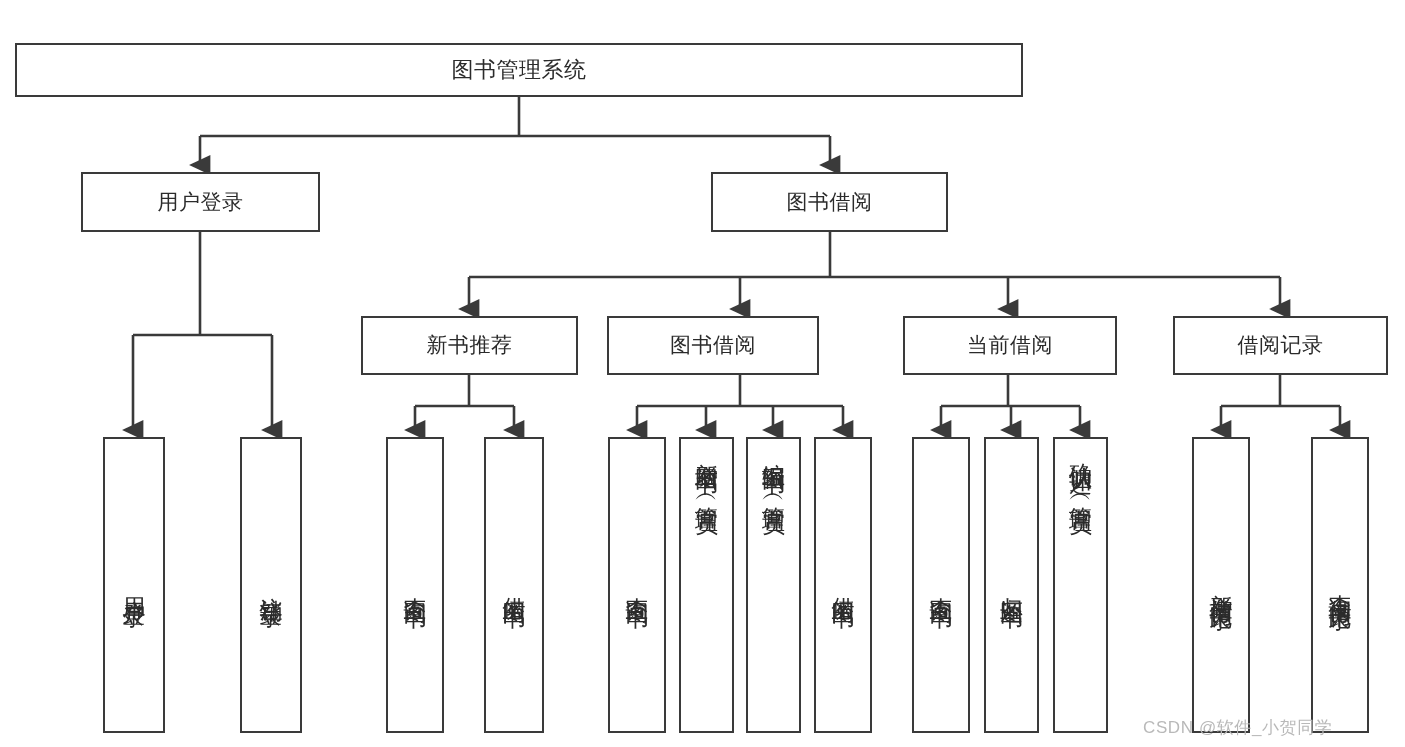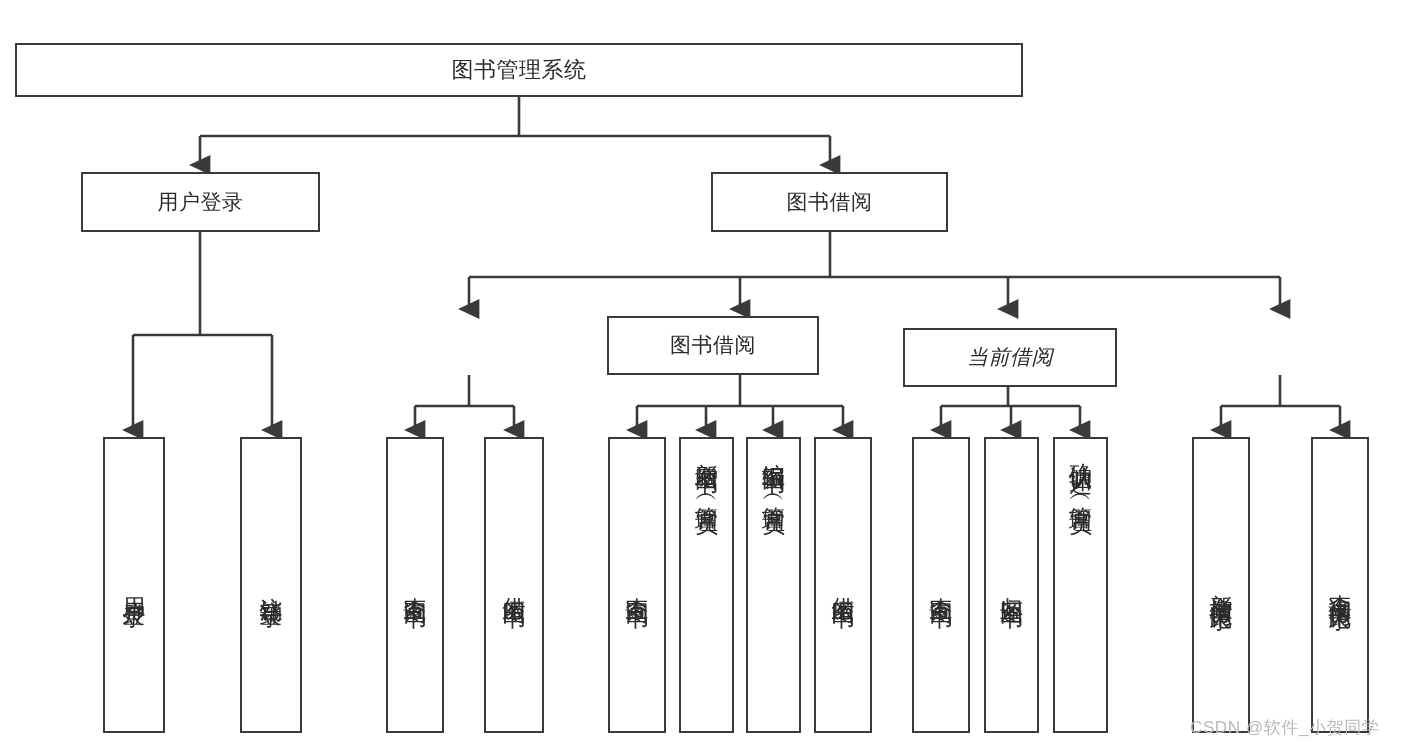--- a/index.html
+++ b/index.html
@@ -139,25 +139,31 @@
     <span class="label">图书管理系统</span>
   </div>
 
   <div class="node horiz" id="node-l1-0" style="left: 81px; top: 172px; width: 239px; height: 60px;">
     <span class="label">用户登录</span>
   </div>
   <div class="node horiz" id="node-l1-1" style="left: 711px; top: 172px; width: 237px; height: 60px;">
     <span class="label">图书借阅</span>
   </div>
 
+  <div class="node horiz" id="node-l2-0" style="left: 361px; top: 316px; width: 217px; height: 59px;">
+    <span class="label">新书推荐</span>
+  </div>
   <div class="node horiz" id="node-l2-1" style="left: 607px; top: 316px; width: 212px; height: 59px;">
     <span class="label">图书借阅</span>
   </div>
-  <div class="node horiz" id="node-l2-2" style="left: 903px; top: 328px; width: 214px; height: 59px; font-style: italic;">
+  <div class="node horiz" id="node-l2-2" style="left: 903px; top: 316px; width: 214px; height: 59px;">
     <span class="label">当前借阅</span>
+  </div>
+  <div class="node horiz" id="node-l2-3" style="left: 1173px; top: 316px; width: 215px; height: 59px;">
+    <span class="label">借阅记录</span>
   </div>
 
   <div class="node vert centered" id="node-leaf-0" style="left: 103px; top: 437px; width: 62px; height: 296px;">
     <span class="label">用户登录</span>
   </div>
   <div class="node vert centered" id="node-leaf-1" style="left: 240px; top: 437px; width: 62px; height: 296px;">
     <span class="label">注销登录</span>
   </div>
   <div class="node vert centered" id="node-leaf-2" style="left: 386px; top: 437px; width: 58px; height: 296px;">
     <span class="label">查询图书</span>
@@ -186,15 +192,15 @@
   <div class="node vert" id="node-leaf-10" style="left: 1053px; top: 437px; width: 55px; height: 296px;">
     <span class="label">确认归还 （管理员）</span>
   </div>
   <div class="node vert centered" id="node-leaf-11" style="left: 1192px; top: 437px; width: 58px; height: 296px;">
     <span class="label">新增借阅记录</span>
   </div>
   <div class="node vert centered" id="node-leaf-12" style="left: 1311px; top: 437px; width: 58px; height: 296px;">
     <span class="label">查询借阅记录</span>
   </div>
 
-  <div class="watermark" style="left:1190px; top:716px;">CSDN @软件_小贺同学</div>
+  <div class="watermark" style="left:1143px; top:716px;">CSDN @软件_小贺同学</div>
 
 </div>
 
 </body></html>

